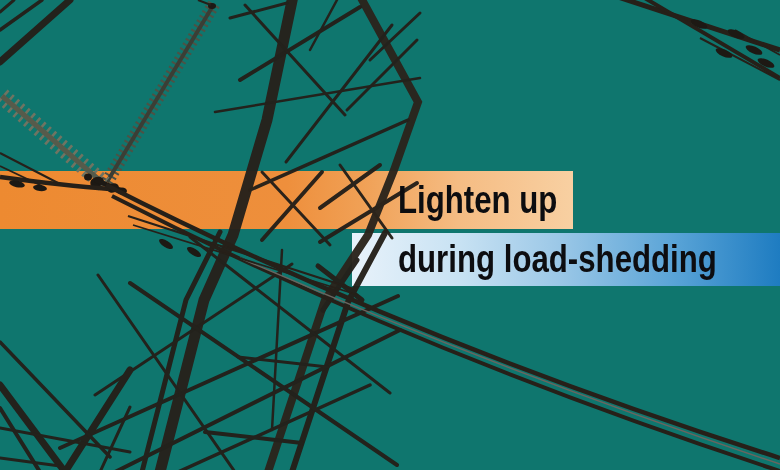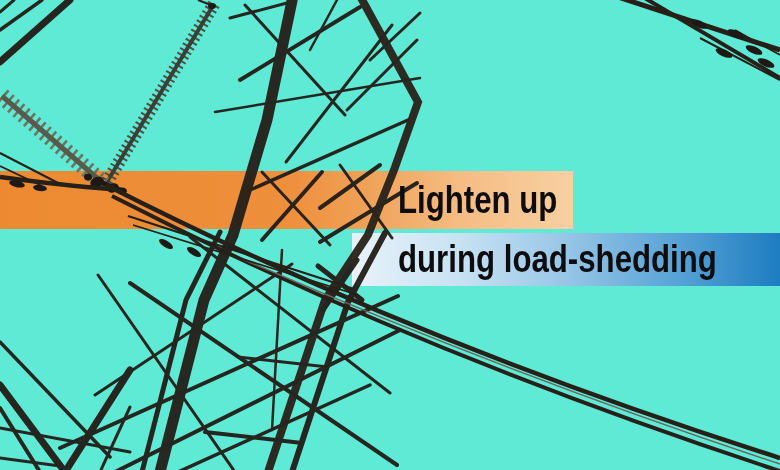--- a/index.html
+++ b/index.html
@@ -1,20 +1,20 @@
 <!DOCTYPE html>
 <html><head>
 <meta charset="utf-8">
 <style>
   html,body{margin:0;padding:0;background:#ffffff;}
   .stage{
     position:relative;
     width:780px;height:470px;
     overflow:hidden;
-    background:#5eead4;
+    background:#0f766e;
     font-family:"Liberation Sans","DejaVu Sans",sans-serif;
   }
   .photo-svg{position:absolute;left:0;top:0;width:780px;height:470px;display:block;}
   .headline{
     position:absolute;
     left:398px;
     margin:0;
     font-weight:bold;
     font-size:39px;
     line-height:39px;

